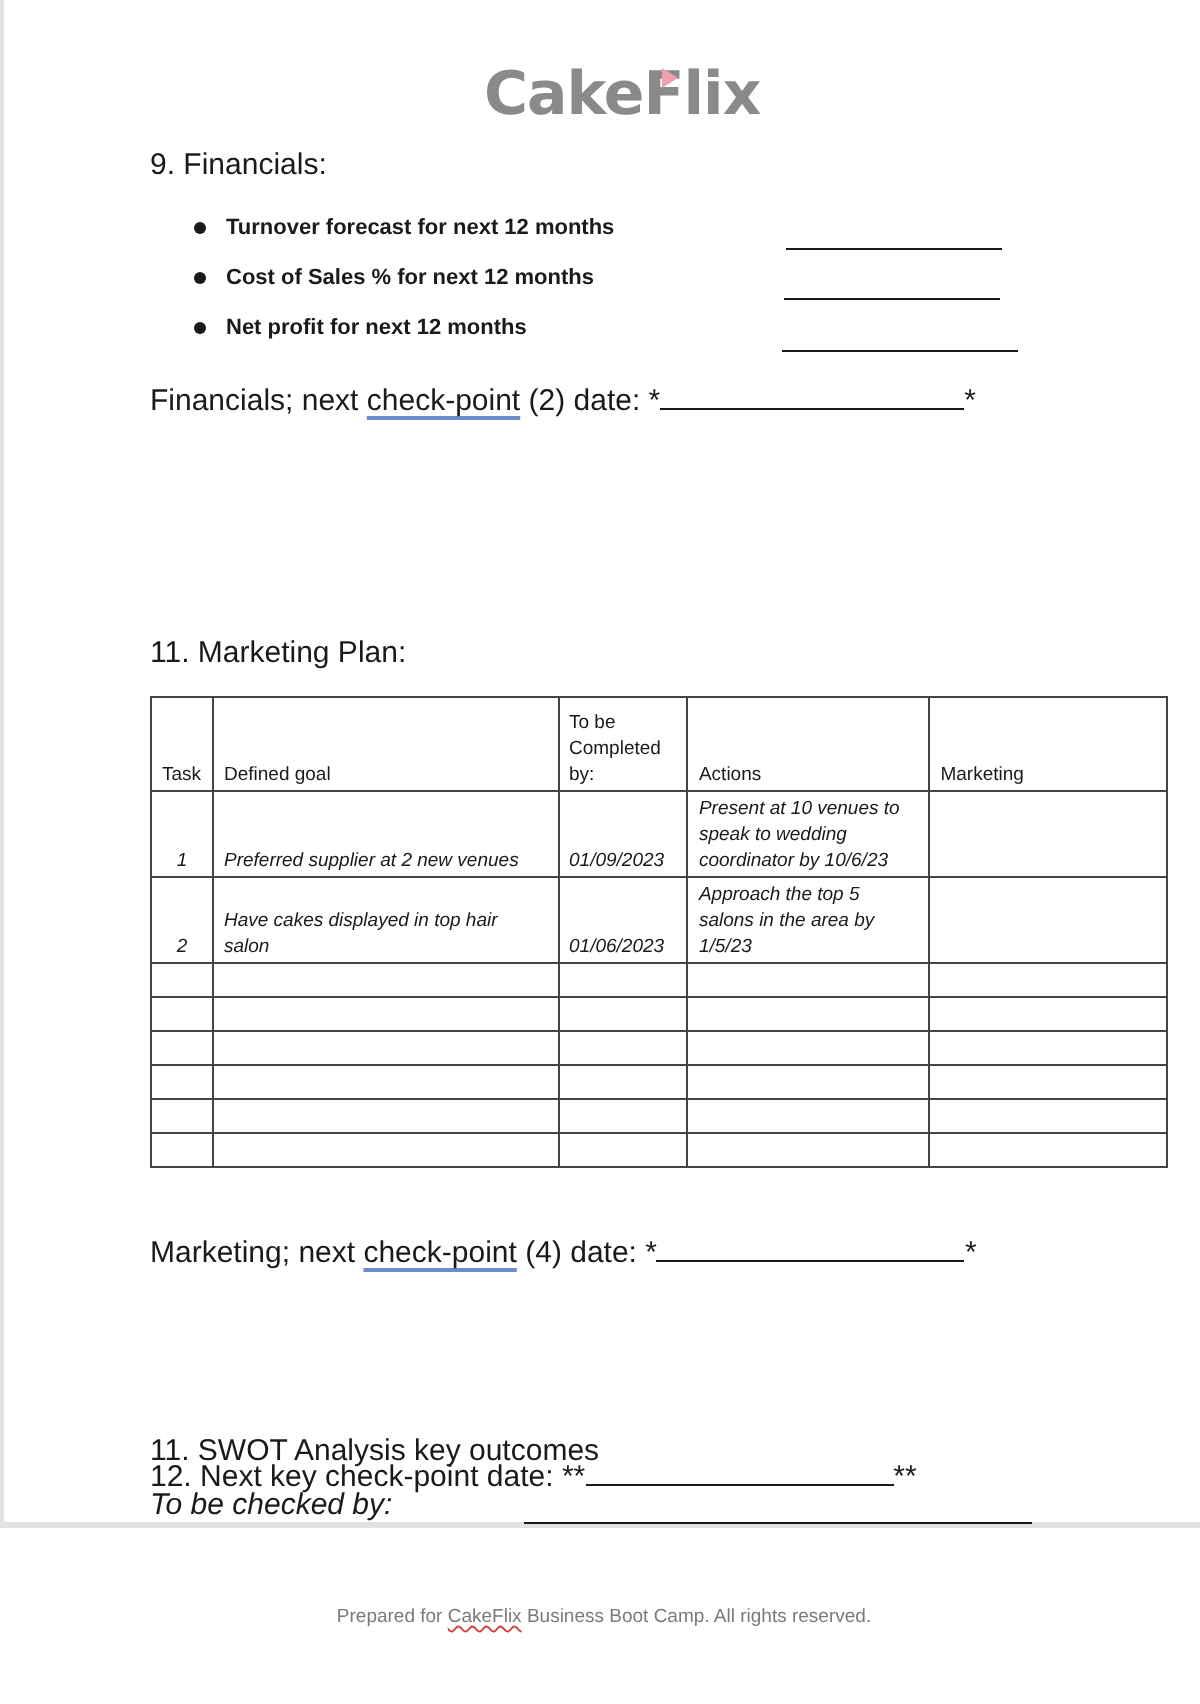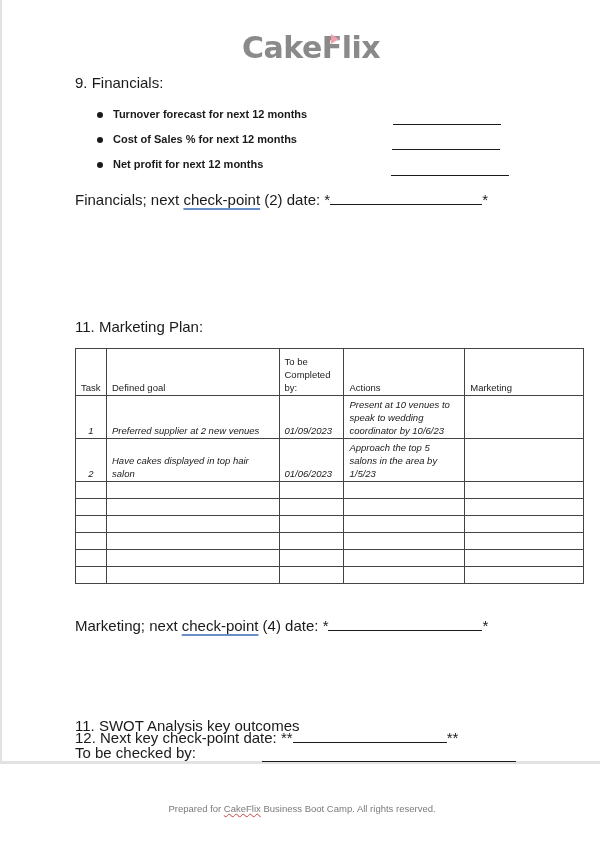--- a/index.html
+++ b/index.html
@@ -144,19 +144,19 @@
   <div class="line" style="top:616px;">
     <span>Marketing; next </span><span class="spell">check-point</span><span> (4) date: *</span><span class="blank" style="width:154px;"></span><span>*</span>
   </div>
 
   <div class="line" style="top:681px;margin-top:36px;">11. SWOT Analysis key outcomes</div>
 
   <div class="line" style="top:728px;">
     <span>12. Next key check-point date:  **</span><span class="blank" style="width:154px;"></span><span>**</span>
   </div>
 
-  <div class="line" style="top:744px;">To be checked by:</div>
+  <div class="line" style="top:744px;font-style:italic;">To be checked by:</div>
   <div class="fill" style="left:260px; top:747px; width:254px; height:14px;"></div>
 
   <div class="footer">
     <span>Prepared for </span><span class="squig">CakeFlix</span><span> Business Boot Camp. All rights reserved.</span>
   </div>
 </div>
 
 </body></html>

